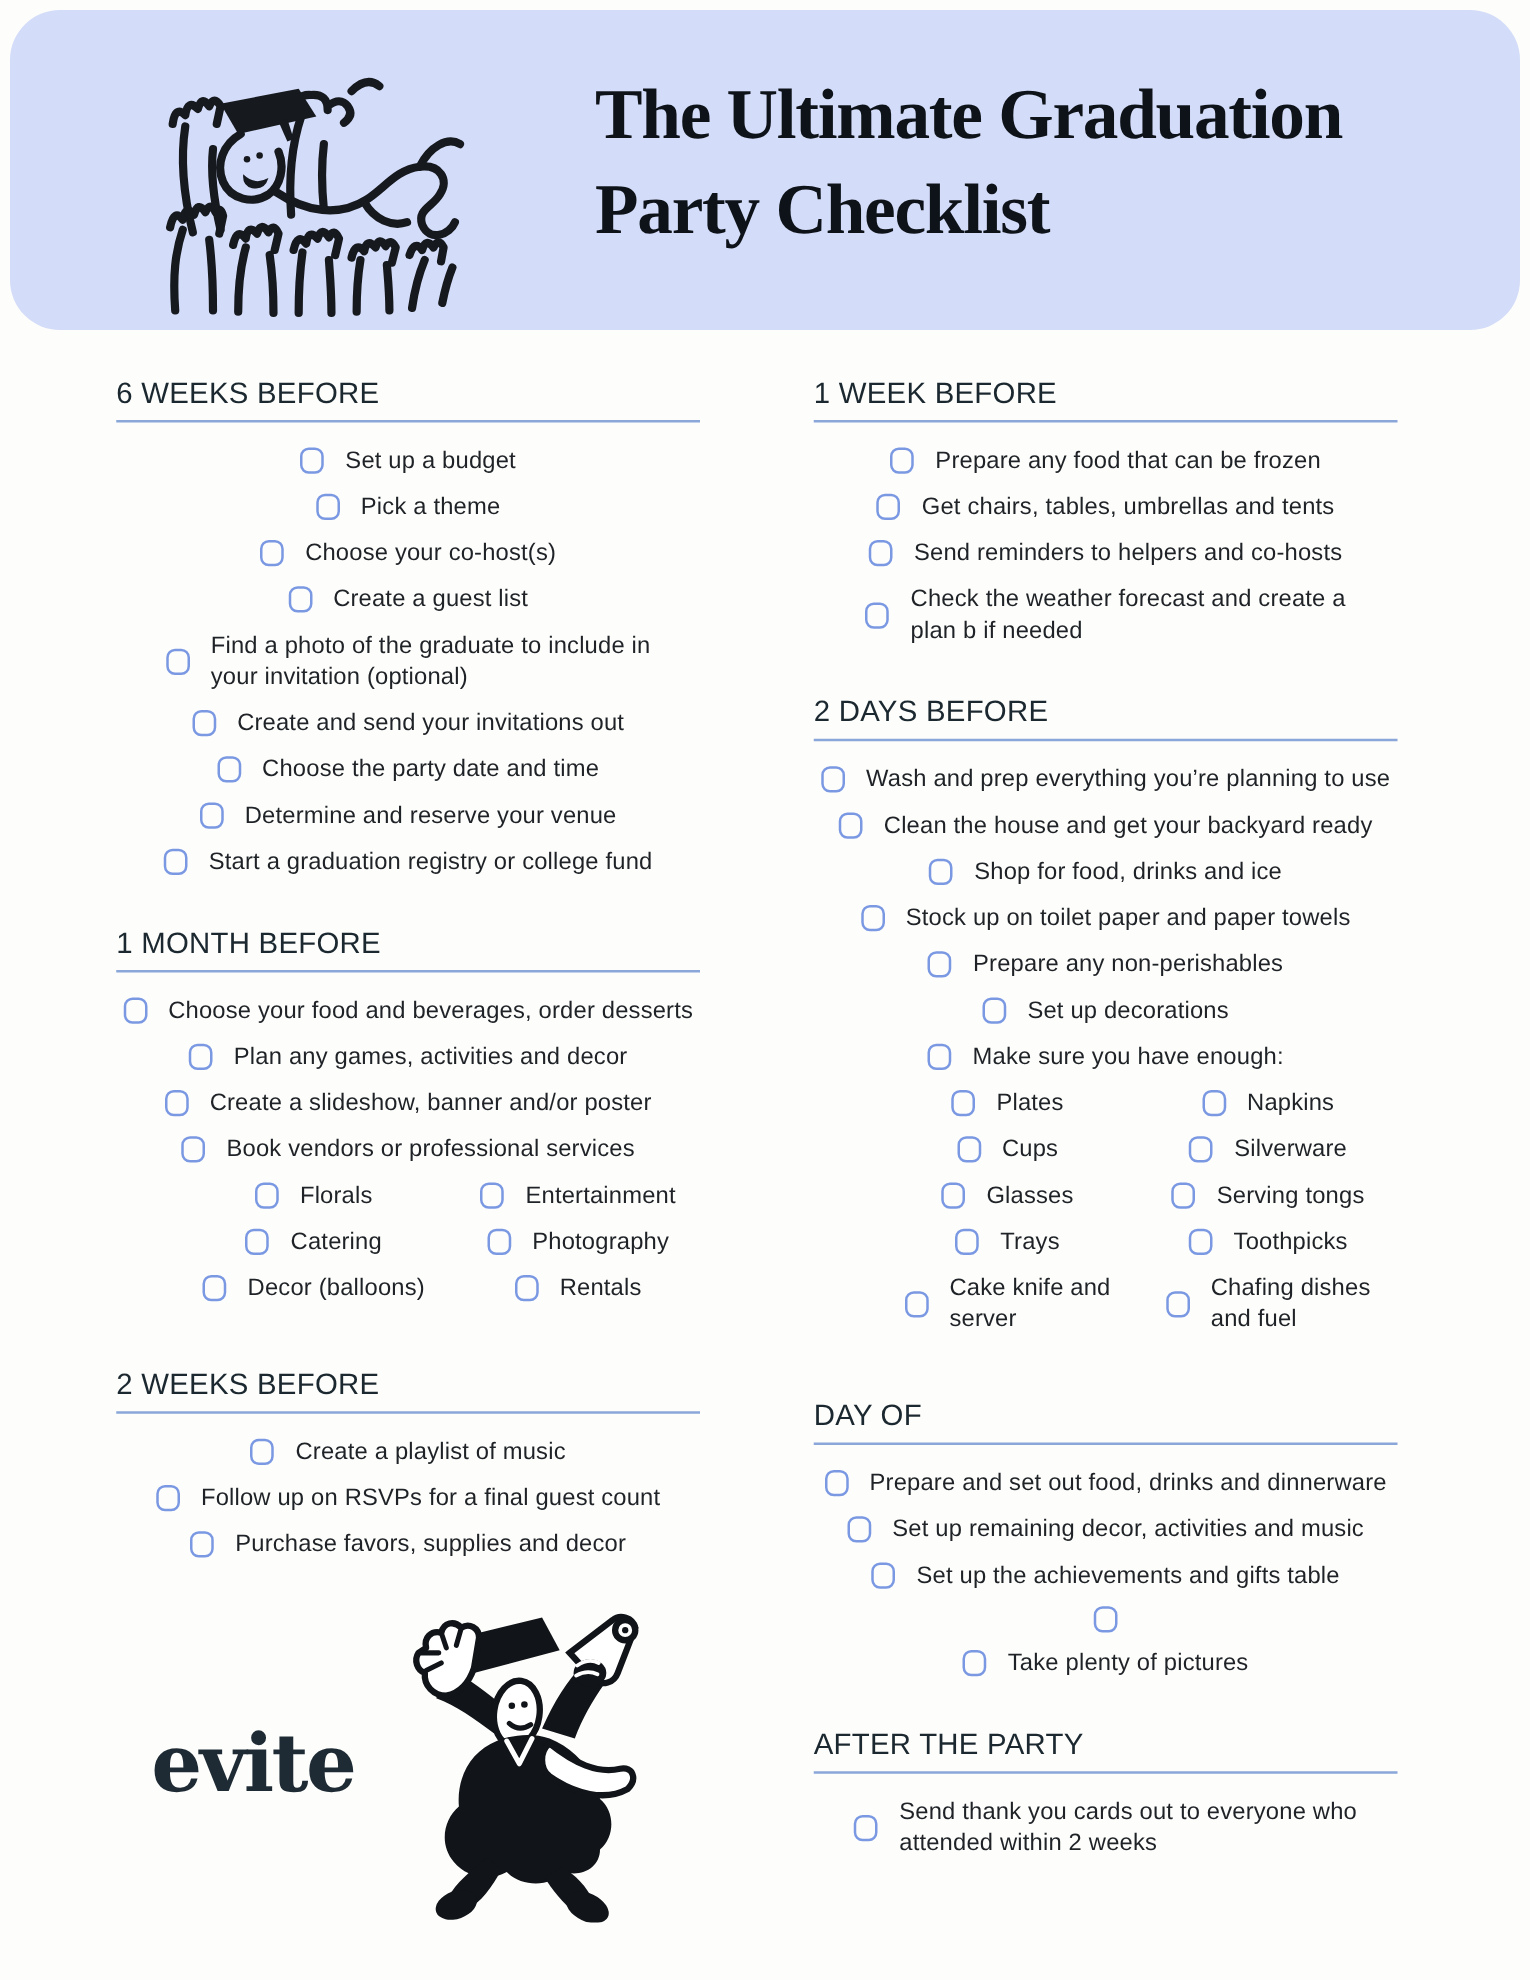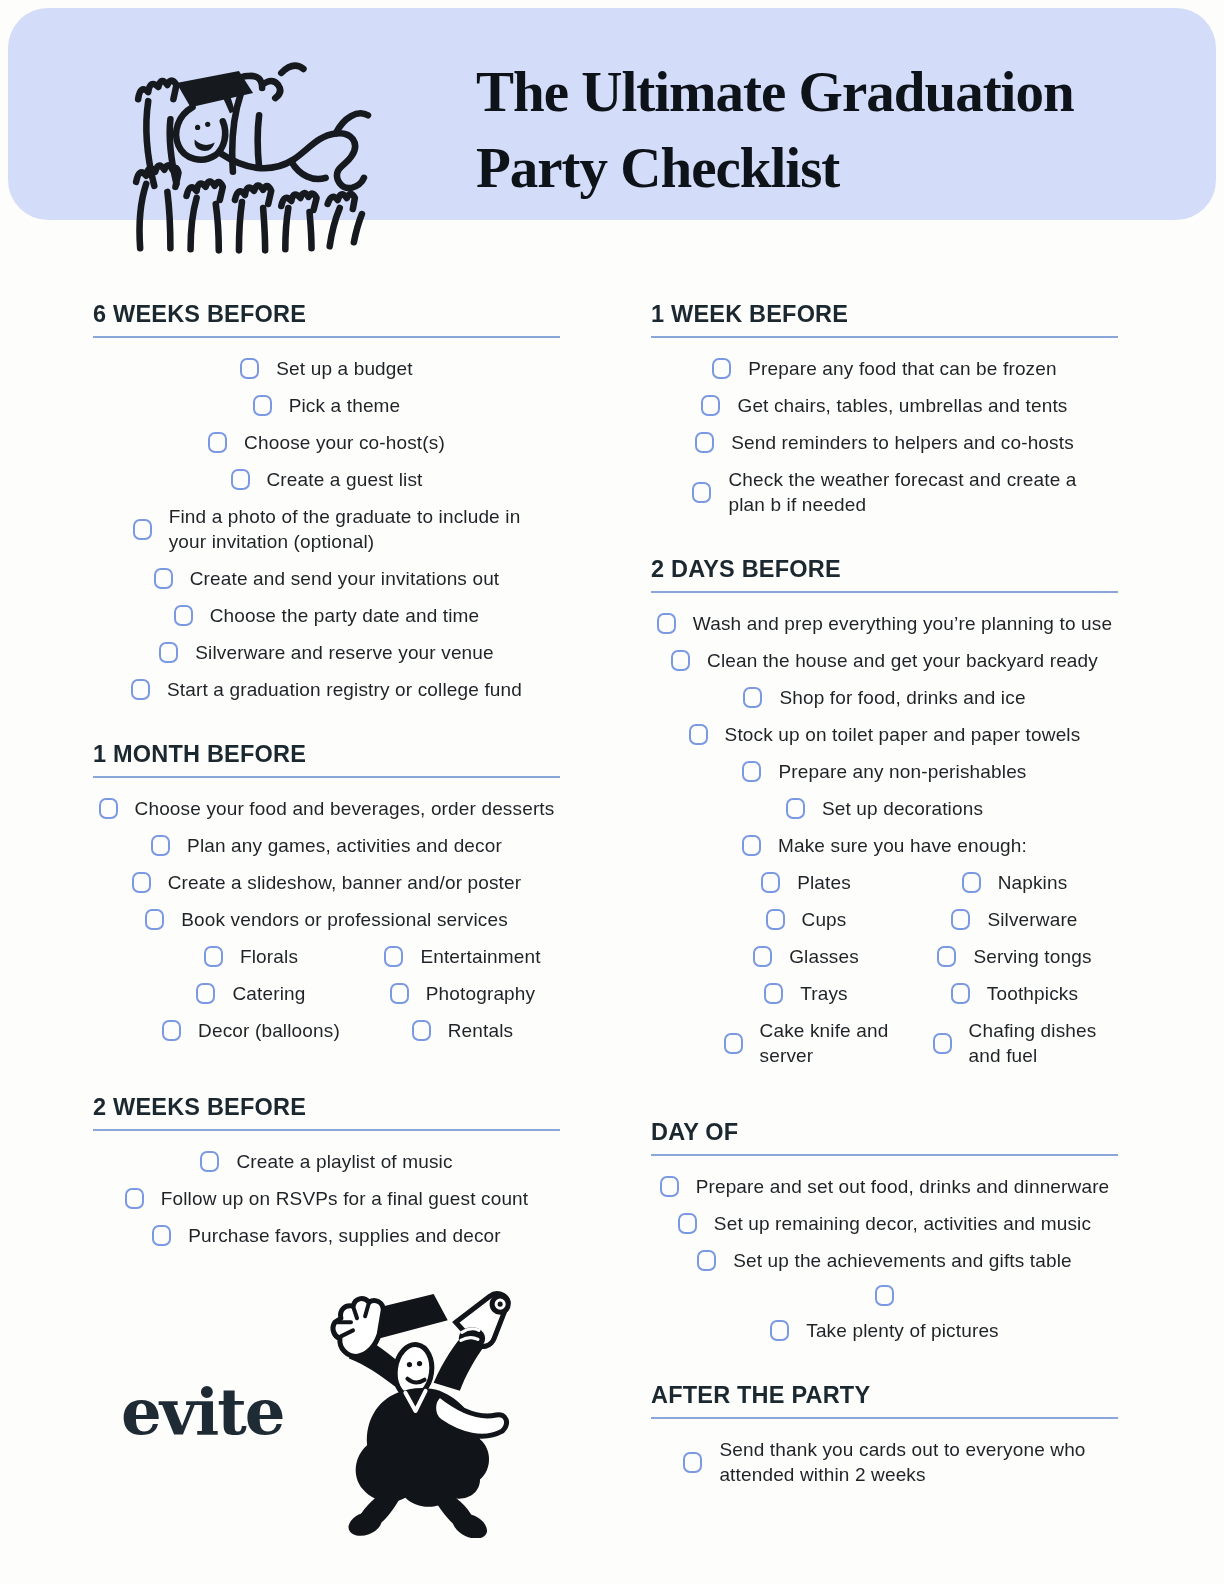--- a/index.html
+++ b/index.html
@@ -3,31 +3,31 @@
 <meta charset="utf-8">
 <style>
   :root{
     --page-bg:#fdfdfb; --banner-bg:#d3dcf8; --title-text:#0e1319;
     --heading-text:#1b2830; --body-text:#1f2327; --divider:#8ba6d9;
     --checkbox-border:#7b99e3; --illustration-ink:#16191e;
   }
   html,body{margin:0;padding:0;}
   body{width:1224px;height:1584px;background:var(--page-bg);
        font-family:"Liberation Sans",sans-serif;position:relative;overflow:hidden;}
-  .banner{position:absolute;left:8px;top:8px;width:1208px;height:212px;
+  .banner{position:absolute;left:8px;top:8px;width:1208px;height:256px;
           background:var(--banner-bg);border-radius:40px;}
   .hands-illo{position:absolute;left:112px;top:24px;}
   .banner-title{position:absolute;left:468px;top:46px;
     font-family:"Liberation Serif",serif;font-weight:600;font-size:57px;
     line-height:76px;color:var(--title-text);letter-spacing:-1px;}
   .col{position:absolute;top:300px;width:467px;}
   .col-left{left:93px;}
   .col-right{left:651px;}
   .section{margin-bottom:38px;}
-  .section-title{margin:0 0 8px 0;font-size:23.5px;line-height:28px;font-weight:700;
+  .section-title{margin:0 0 8px 0;font-size:23.5px;line-height:28px;font-weight:400;
     color:var(--heading-text);letter-spacing:.2px;}
   .rule{height:2px;background:var(--divider);margin:0 0 18px 0;}
   .item{display:flex;align-items:center;gap:17px;margin-bottom:12px;justify-content:center;}
   .cb{flex:none;width:19px;height:21px;border:2.5px solid var(--checkbox-border);
     border-radius:7px;background:transparent;box-sizing:border-box;}
   .lbl{font-size:19px;line-height:25px;color:var(--body-text);
     letter-spacing:.15px;white-space:pre-line;}
   .subgrid{display:grid;grid-template-columns:228px 1fr;padding-left:44px;}
   .col-right .subgrid{grid-template-columns:210px 1fr;padding-left:50px;}
   .brand-row{display:flex;align-items:center;gap:28px;margin:16px 0 0 28px;}
@@ -96,21 +96,21 @@
           <div class="item">
             <span class="cb"></span>
             <span class="lbl">Create and send your invitations out</span>
           </div>
           <div class="item">
             <span class="cb"></span>
             <span class="lbl">Choose the party date and time</span>
           </div>
           <div class="item">
             <span class="cb"></span>
-            <span class="lbl">Silverware and reserve your venue</span>
+            <span class="lbl">Determine and reserve your venue</span>
           </div>
           <div class="item">
             <span class="cb"></span>
             <span class="lbl">Start a graduation registry or college fund</span>
           </div>
         </section>
         <section class="section">
           <h2 class="section-title">1 MONTH BEFORE</h2>
           <div class="rule"></div>
           <div class="item">

